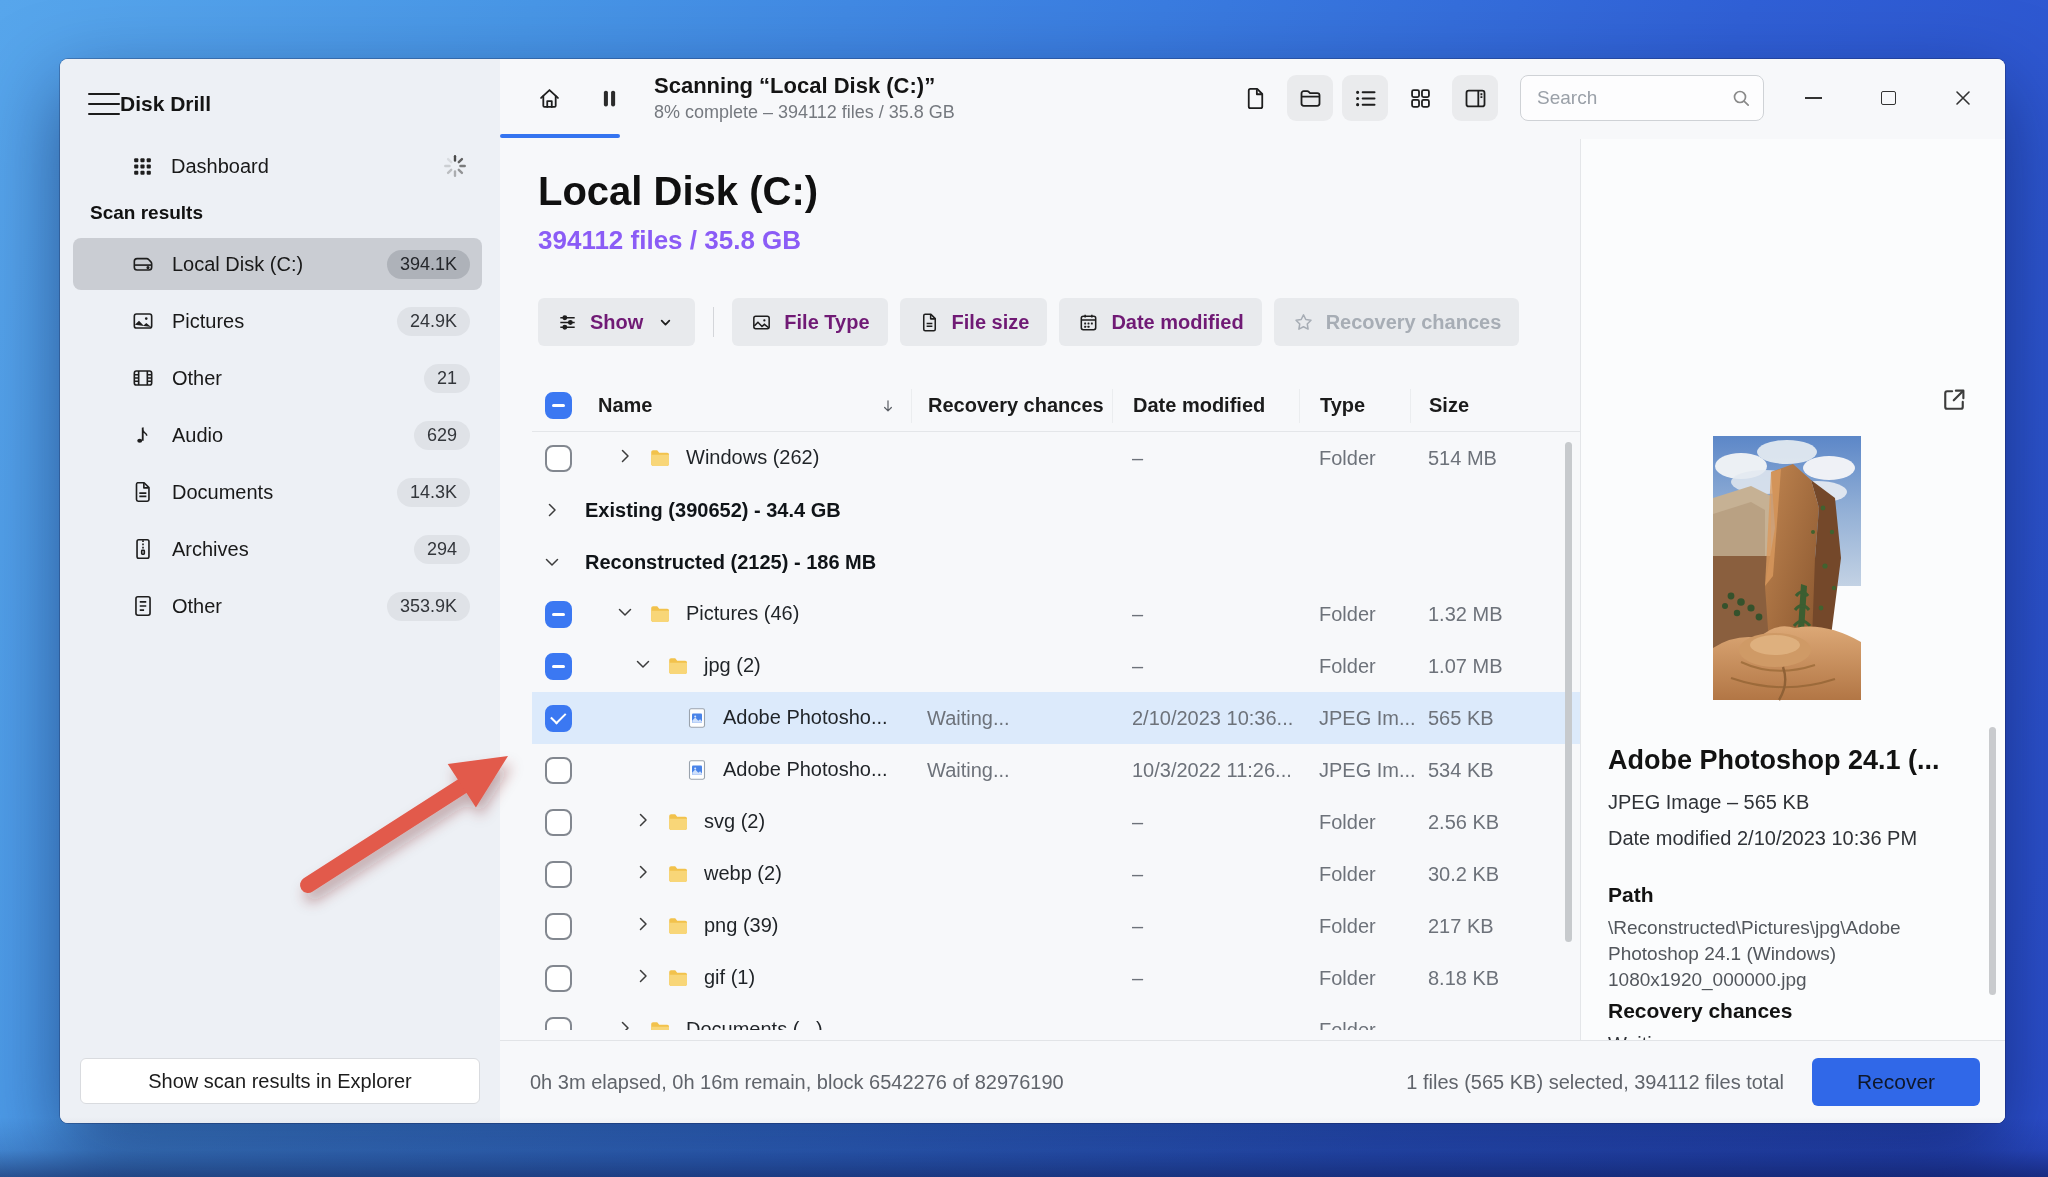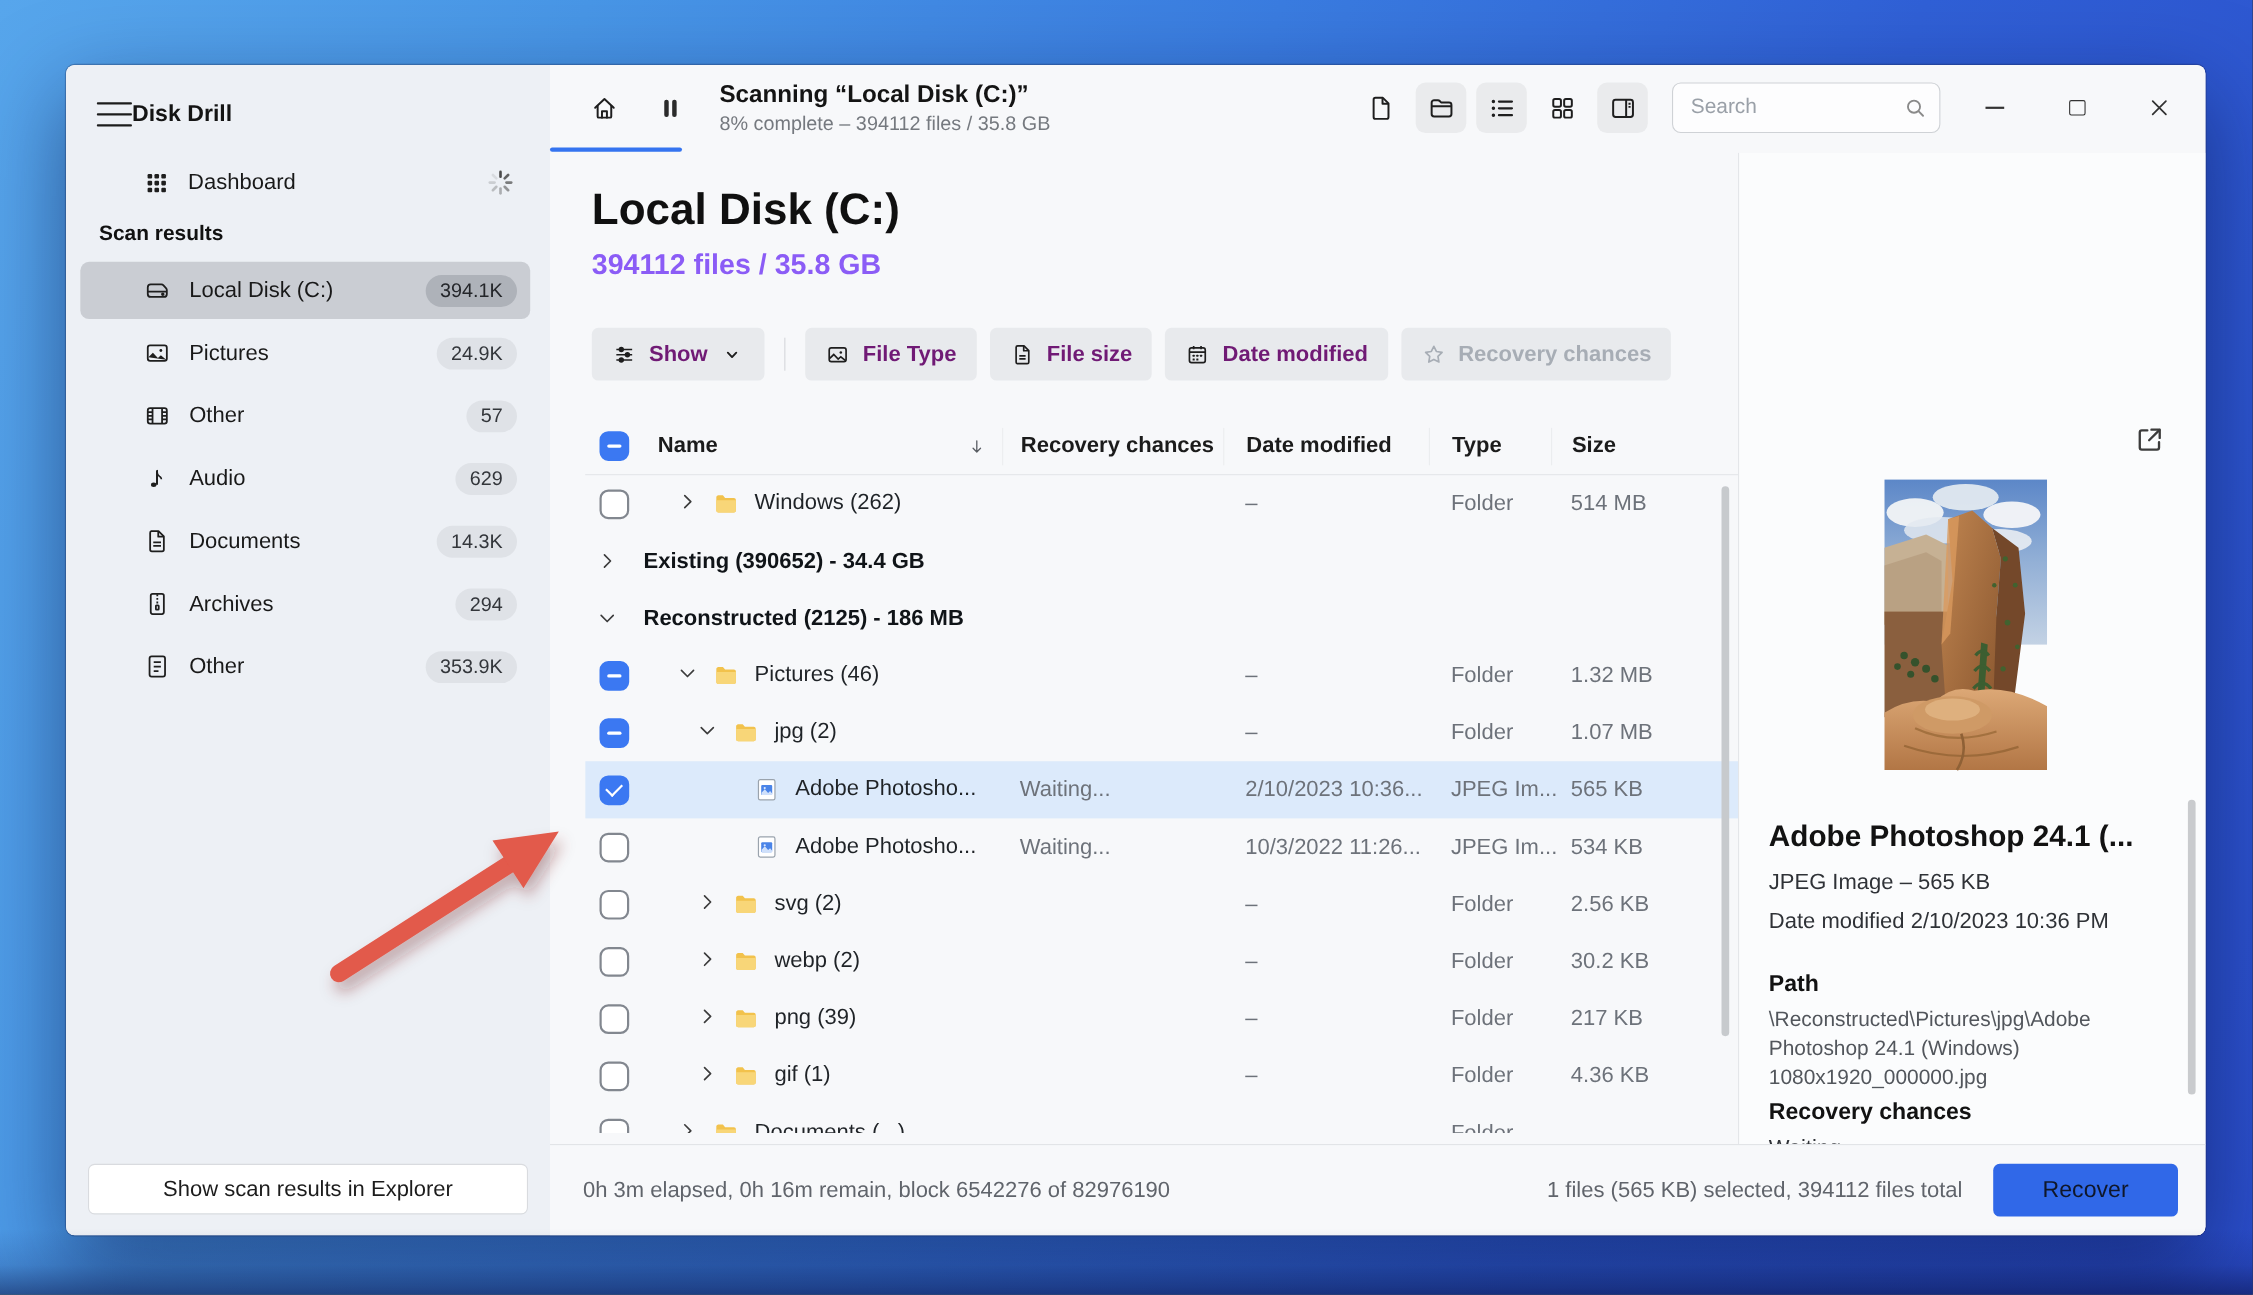--- a/index.html
+++ b/index.html
@@ -199,21 +199,21 @@
       <span class="side-badge">24.9K</span>
     </div>
           <div class="side-item ">
       <span class="side-icon">
               <svg viewBox="0 0 24 24" fill="none" stroke="#1e1e1e" stroke-width="1.5">
                 <rect x="4" y="5.5" width="16" height="13" rx="2"></rect>
                 <path d="M8 5.5v13M16 5.5v13M4 9h4M4 12h4M4 15h4M16 9h4M16 12h4M16 15h4"></path>
               </svg>
             </span>
       <span class="side-label">Other</span>
-      <span class="side-badge">57</span>
+      <span class="side-badge">21</span>
     </div>
           <div class="side-item ">
       <span class="side-icon">
               <svg viewBox="0 0 24 24" fill="#1e1e1e">
                 <ellipse cx="9" cy="17.3" rx="2.3" ry="1.9"></ellipse>
                 <path d="M10.9 17.3V5.2l1.7-.45v2c0 1.7 1 2.4 1.9 3.1.85.62 1.6 1.35 1.6 2.8h-1.35c0-.9-.5-1.4-1.3-2-.3-.23-.6-.47-.85-.73v7.38z"></path>
               </svg>
             </span>
       <span class="side-label">Audio</span>
       <span class="side-badge">629</span>
@@ -660,21 +660,21 @@
                     <svg viewBox="0 0 24 24">
                       <path d="M3.2 6.2c0-1 .8-1.9 1.9-1.9h4.1l2 2.4h8c1 0 1.8.8 1.8 1.8v9.6c0 1-.8 1.8-1.8 1.8H5.1c-1 0-1.9-.8-1.9-1.8V6.2z" fill="#f2c24c"></path>
                       <path d="M3.2 8.8h17.8v9.3c0 1-.8 1.8-1.8 1.8H5.1c-1 0-1.9-.8-1.9-1.8V8.8z" fill="#f8d678"></path>
                     </svg>
                   </span>
         <span class="fname">gif (1)</span>
       </div>
       <div class="vcell c2"></div>
       <div class="vcell c3">–</div>
       <div class="vcell c4">Folder</div>
-      <div class="vcell c5">4.36 KB</div>
+      <div class="vcell c5">8.18 KB</div>
     </div>
               <div class="trow  partial">
       <div class="cbcell">
                   <span class="cb "></span>
                 </div>
       <div class="namecell ind1">
         <span class="expander">
                     <svg viewBox="0 0 20 20" fill="none" stroke="#3c3c3c" stroke-width="1.5" stroke-linecap="round" stroke-linejoin="round">
                       <path d="M7.5 4.5l5.5 5.5-5.5 5.5"></path>
                     </svg>

